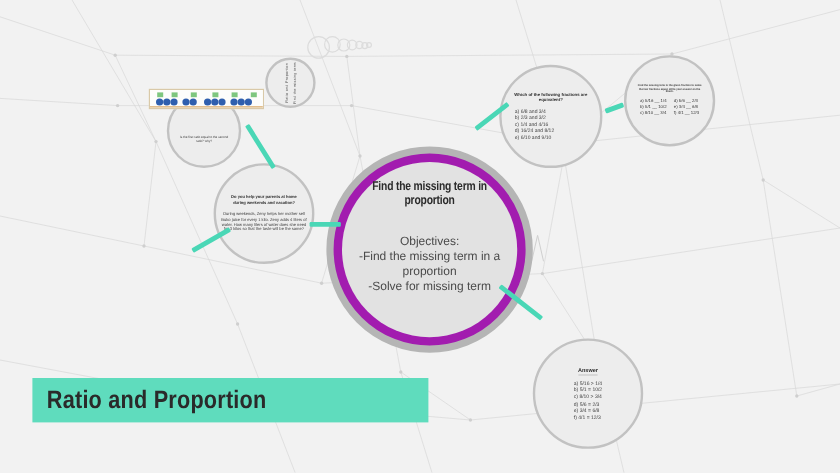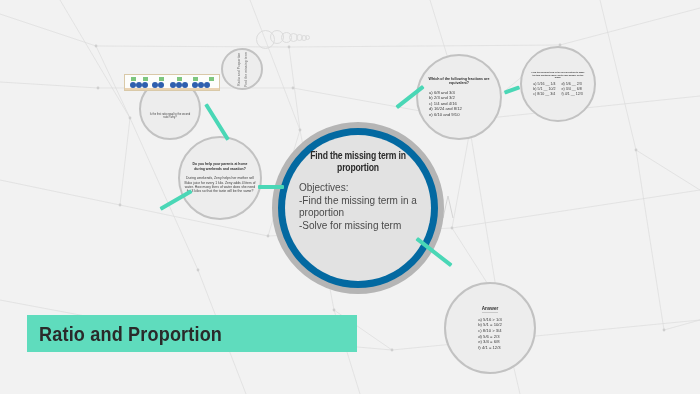--- a/index.html
+++ b/index.html
@@ -21,29 +21,29 @@
 
   
   .node{position:absolute;border-radius:50%;z-index:3;
         box-sizing:border-box;display:flex;flex-direction:column;
         align-items:center;justify-content:center;text-align:center;}
   .ring{border:4px solid #b9b9b9;background:#ececec;}
   .ring-thin{border:2px solid #c2c2c2;background:#ededed;}
 
   
   #hub{left:272px;top:122px;width:172px;height:172px;border:6px solid #b5b5b5;
-       background:#0369a1;}
+       background:#a21caf;}
   #hub .hub-inner{width:146px;height:146px;border-radius:50%;background:#e2e2e2;
        display:flex;flex-direction:column;align-items:center;justify-content:flex-start;
        padding-top:14px;box-sizing:border-box;}
   #hub .hub-title{font-family:"Liberation Sans Narrow","Liberation Sans",sans-serif;
        font-weight:bold;font-size:10.5px;line-height:12px;color:#2b2b2b;
        letter-spacing:-.2px;width:120px;transform:scaleX(.82);}
-  #hub .hub-body{margin-top:9px;font-size:10px;line-height:12.6px;color:#4a4a4a;
-       width:118px;text-align:left;}
+  #hub .hub-body{margin-top:23px;font-size:10px;line-height:12.6px;color:#4a4a4a;
+       width:118px;text-align:center;}
 
   
   #q-frac{left:416px;top:54px;width:86px;height:86px;}
   #q-frac .qhead{font-size:3.6px;font-weight:bold;line-height:4.6px;color:#2e2e2e;
        width:72px;margin-bottom:4px;}
   #q-frac .qlist{font-size:4.2px;line-height:5.4px;text-align:left;width:60px;color:#3c3c3c;}
 
   
   #q-equiv{left:520px;top:46px;width:76px;height:76px;}
   #q-equiv .ehead{font-size:2.2px;line-height:2.8px;font-weight:bold;width:56px;

